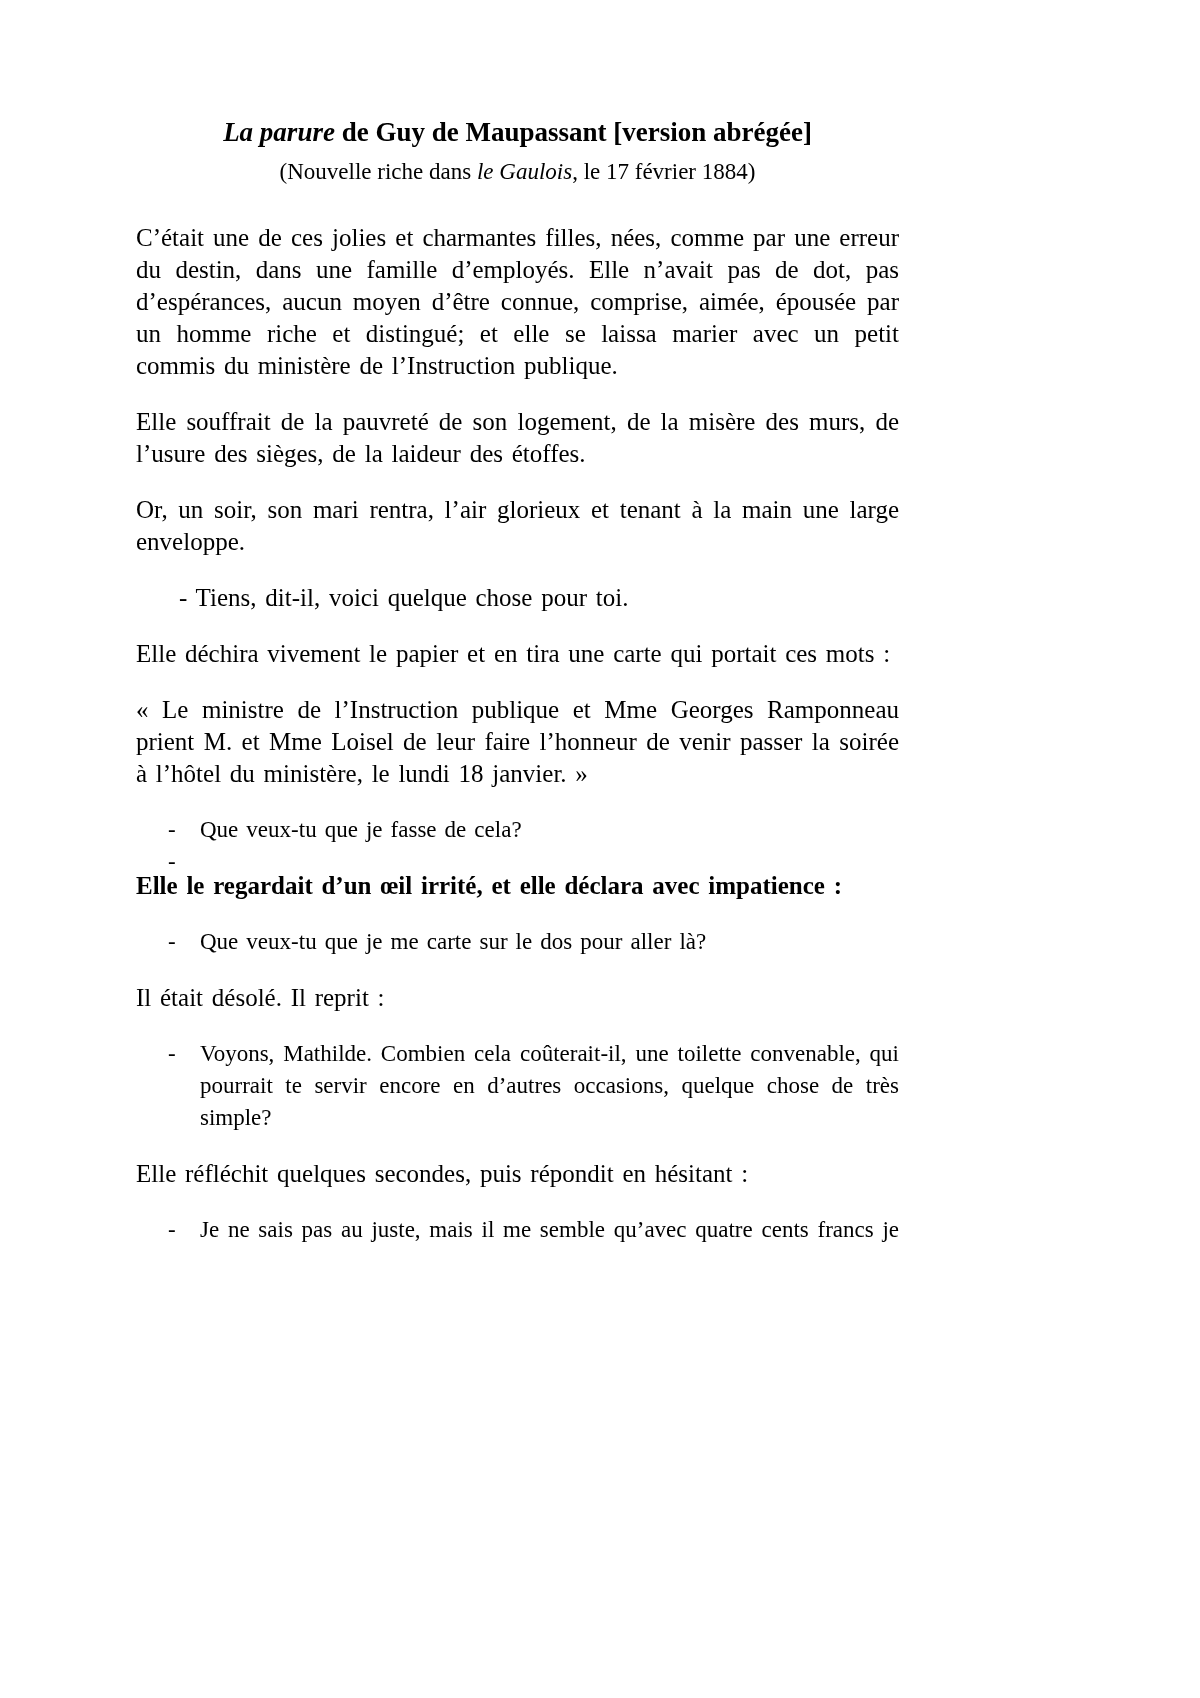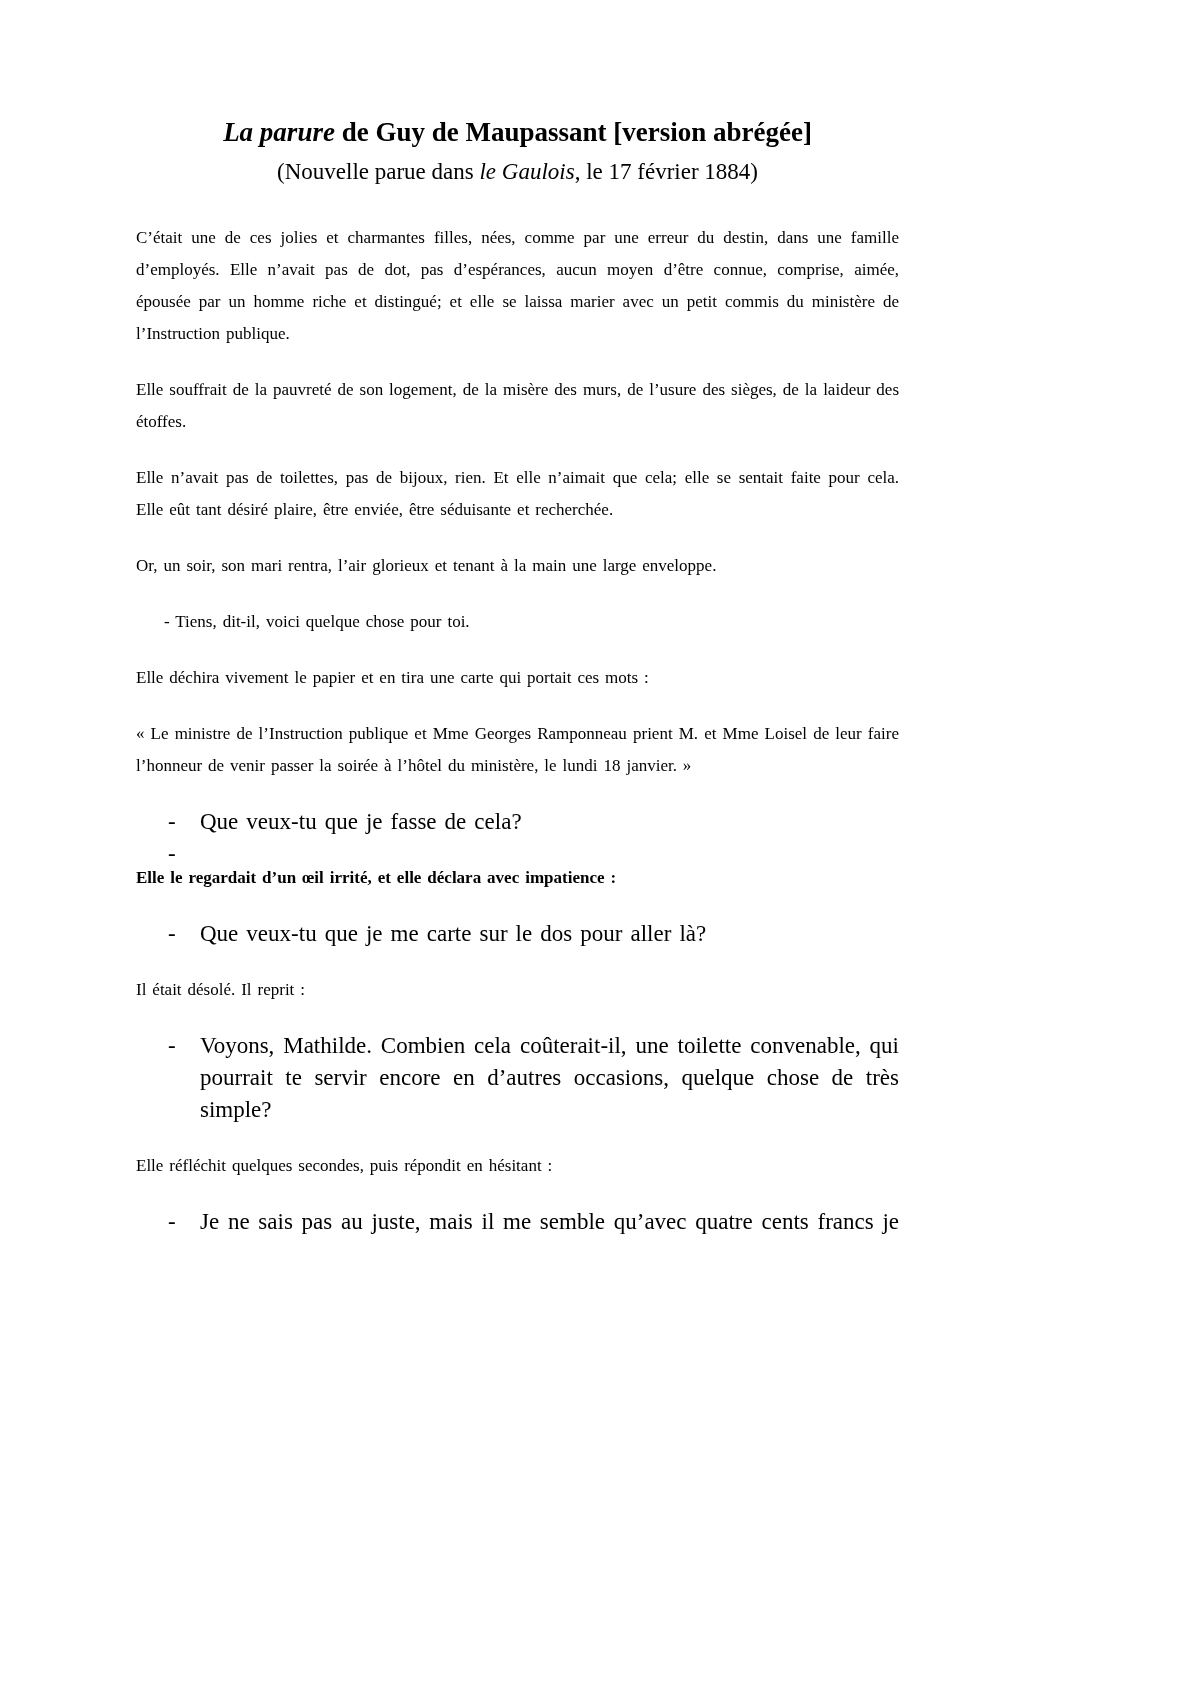--- a/index.html
+++ b/index.html
@@ -33,30 +33,30 @@
     font-size: 23px;
     line-height: 40px;
     font-weight: normal;
   }
   .journal-name {
     font-style: italic;
     margin-top: 8px;
   }
   .body-para {
     margin: 0 0 24px 0;
-    font-size: 17px;
+    font-size: 25px;
     line-height: 32px;
     text-align: justify;
     word-spacing: 0.1em;
   }
   .body-para.bold {
     font-weight: bold;
   }
   .indent-dialogue {
-    margin-left: 28px;
+    margin-left: 43px;
     text-align: left;
   }
   .dash-list {
     margin: 0 0 24px 0;
   }
   .dash-item {
     position: relative;
     margin: 0;
     padding-left: 64px;
     font-size: 23px;
@@ -73,27 +73,26 @@
     text-align-last: justify;
   }
 </style>
 </head>
 <body>
 
 <div class="page">
 
   <h1 class="doc-title"><span class="title-work">La parure</span><span> de Guy de Maupassant [version abrégée]</span></h1>
 
-  <p class="doc-subtitle"><span>(Nouvelle parue dans </span><span class="journal-name">le Gaulois</span><span>, le 17 février 1884)</span></p>
+  <p class="doc-subtitle"><span>(Nouvelle riche dans </span><span class="journal-name">le Gaulois</span><span>, le 17 février 1884)</span></p>
 
   <p class="body-para">C’était une de ces jolies et charmantes filles, nées, comme par une erreur du destin, dans une famille d’employés. Elle n’avait pas de dot, pas d’espérances, aucun moyen d’être connue, comprise, aimée, épousée par un homme riche et distingué; et elle se laissa marier avec un petit commis du ministère de l’Instruction publique.</p>
 
   <p class="body-para">Elle souffrait de la pauvreté de son logement, de la misère des murs, de l’usure des sièges, de la laideur des étoffes.</p>
 
-  <p class="body-para">Elle n’avait pas de toilettes, pas de bijoux, rien. Et elle n’aimait que cela; elle se sentait faite pour cela. Elle eût tant désiré plaire, être enviée, être séduisante et recherchée.</p>
 
   <p class="body-para">Or, un soir, son mari rentra, l’air glorieux et tenant à la main une large enveloppe.</p>
 
   <p class="body-para indent-dialogue">- Tiens, dit-il, voici quelque chose pour toi.</p>
 
   <p class="body-para">Elle déchira vivement le papier et en tira une carte qui portait ces mots :</p>
 
   <p class="body-para">« Le ministre de l’Instruction publique et Mme Georges Ramponneau prient M. et Mme Loisel de leur faire l’honneur de venir passer la soirée à l’hôtel du ministère, le lundi 18 janvier. »</p>
 
   <div class="dash-list">

